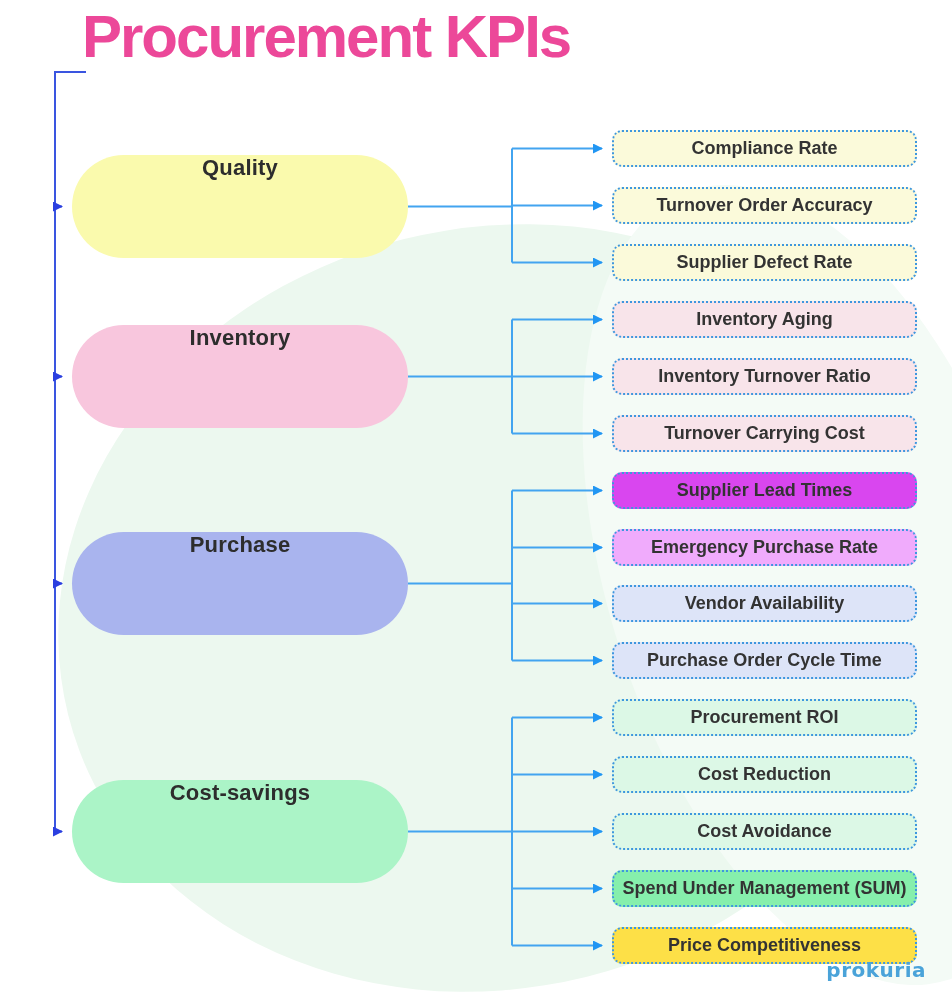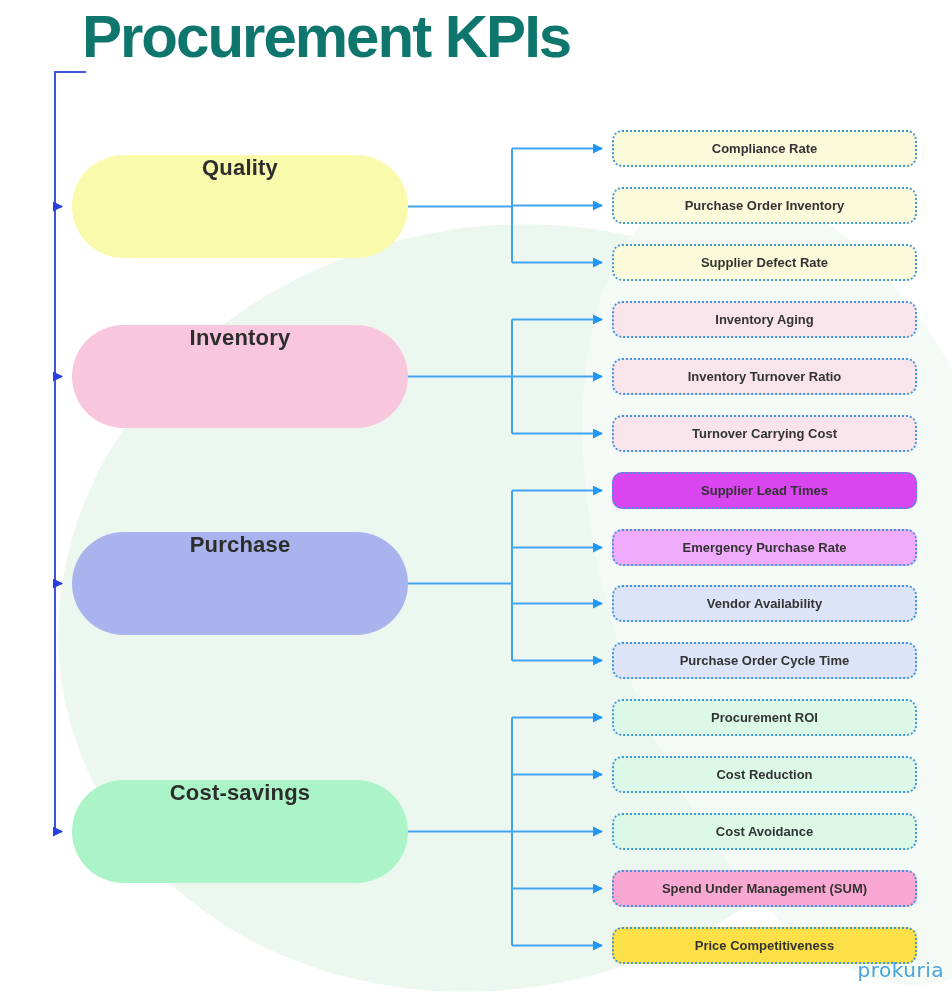--- a/index.html
+++ b/index.html
@@ -21,36 +21,36 @@
   #connectors{position:absolute;left:0;top:0;z-index:1;}
   .pill{
     position:absolute;left:72px;width:336px;height:103px;z-index:2;
     border-radius:52px;display:flex;justify-content:center;
     font-size:22px;font-weight:bold;color:#2d2d2d;letter-spacing:0.2px;
   }
   .leaf{
     position:absolute;left:612px;width:305px;height:37px;z-index:2;
     border-radius:10px;box-sizing:border-box;
     display:flex;align-items:center;justify-content:center;
-    font-size:13px;font-weight:bold;color:#333333;
+    font-size:18px;font-weight:bold;color:#333333;
   }
   #logo{
-    position:absolute;right:8px;top:958px;z-index:3;
+    position:absolute;right:26px;top:958px;z-index:3;
     font-family:"DejaVu Sans", sans-serif;
-    font-size:20px;font-weight:normal;letter-spacing:0.5px;
+    font-size:20px;font-weight:bold;letter-spacing:0.5px;
   }
 </style>
 </head>
 <body>
 
 <div id="canvas">
   <div class="blob" id="blobA"></div>
   <div class="blob" id="blobB"></div>
 
-  <div id="title" style="color: #0f766e;">Procurement KPIs</div>
+  <div id="title" style="color: #ec4899;">Procurement KPIs</div>
 
   <svg id="connectors" width="952" height="1000" viewBox="0 0 952 1000">
     <defs>
       <marker id="arrTrunk" markerUnits="userSpaceOnUse" markerWidth="12" markerHeight="12" refX="9" refY="5" orient="auto">
         <path d="M0,0 L10,5 L0,10 z" id="arrTrunkPath" fill="#2b3fe0"></path>
       </marker>
       <marker id="arrBranch" markerUnits="userSpaceOnUse" markerWidth="12" markerHeight="12" refX="9" refY="5" orient="auto">
         <path d="M0,0 L10,5 L0,10 z" id="arrBranchPath" fill="#2196f3"></path>
       </marker>
     </defs>
@@ -87,21 +87,21 @@
   </svg>
 
   <div id="nodes">
       <div class="pill" style="top: 155px; background: rgb(250, 250, 173);">
         <span>Quality</span>
       </div>
       <div class="leaf" style="top: 130px; background: rgb(251, 250, 218); border: 2px dotted rgb(62, 151, 222);">
         <span>Compliance Rate</span>
       </div>
       <div class="leaf" style="top: 187px; background: rgb(251, 250, 218); border: 2px dotted rgb(62, 151, 222);">
-        <span>Purchase Order Inventory</span>
+        <span>Turnover Order Accuracy</span>
       </div>
       <div class="leaf" style="top: 244px; background: rgb(251, 250, 218); border: 2px dotted rgb(62, 151, 222);">
         <span>Supplier Defect Rate</span>
       </div>
       <div class="pill" style="top: 325px; background: rgb(248, 198, 221);">
         <span>Inventory</span>
       </div>
       <div class="leaf" style="top: 301px; background: rgb(248, 228, 234); border: 2px dotted rgb(62, 151, 222);">
         <span>Inventory Aging</span>
       </div>
@@ -131,21 +131,21 @@
       </div>
       <div class="leaf" style="top: 699px; background: rgb(220, 248, 230); border: 2px dotted rgb(62, 151, 222);">
         <span>Procurement ROI</span>
       </div>
       <div class="leaf" style="top: 756px; background: rgb(220, 248, 230); border: 2px dotted rgb(62, 151, 222);">
         <span>Cost Reduction</span>
       </div>
       <div class="leaf" style="top: 813px; background: rgb(220, 248, 230); border: 2px dotted rgb(62, 151, 222);">
         <span>Cost Avoidance</span>
       </div>
-      <div class="leaf" style="top: 870px; background: #f9a8d4; border: 2px dotted rgb(62, 151, 222);">
+      <div class="leaf" style="top: 870px; background: #86efac; border: 2px dotted rgb(62, 151, 222);">
         <span>Spend Under Management (SUM)</span>
       </div>
       <div class="leaf" style="top: 927px; background: #fde047; border: 2px dotted rgb(62, 151, 222);">
         <span>Price Competitiveness</span>
       </div>
     </div>
 
   <div id="logo" style="color: rgb(74, 163, 217);">prokuria</div>
 </div>
 

